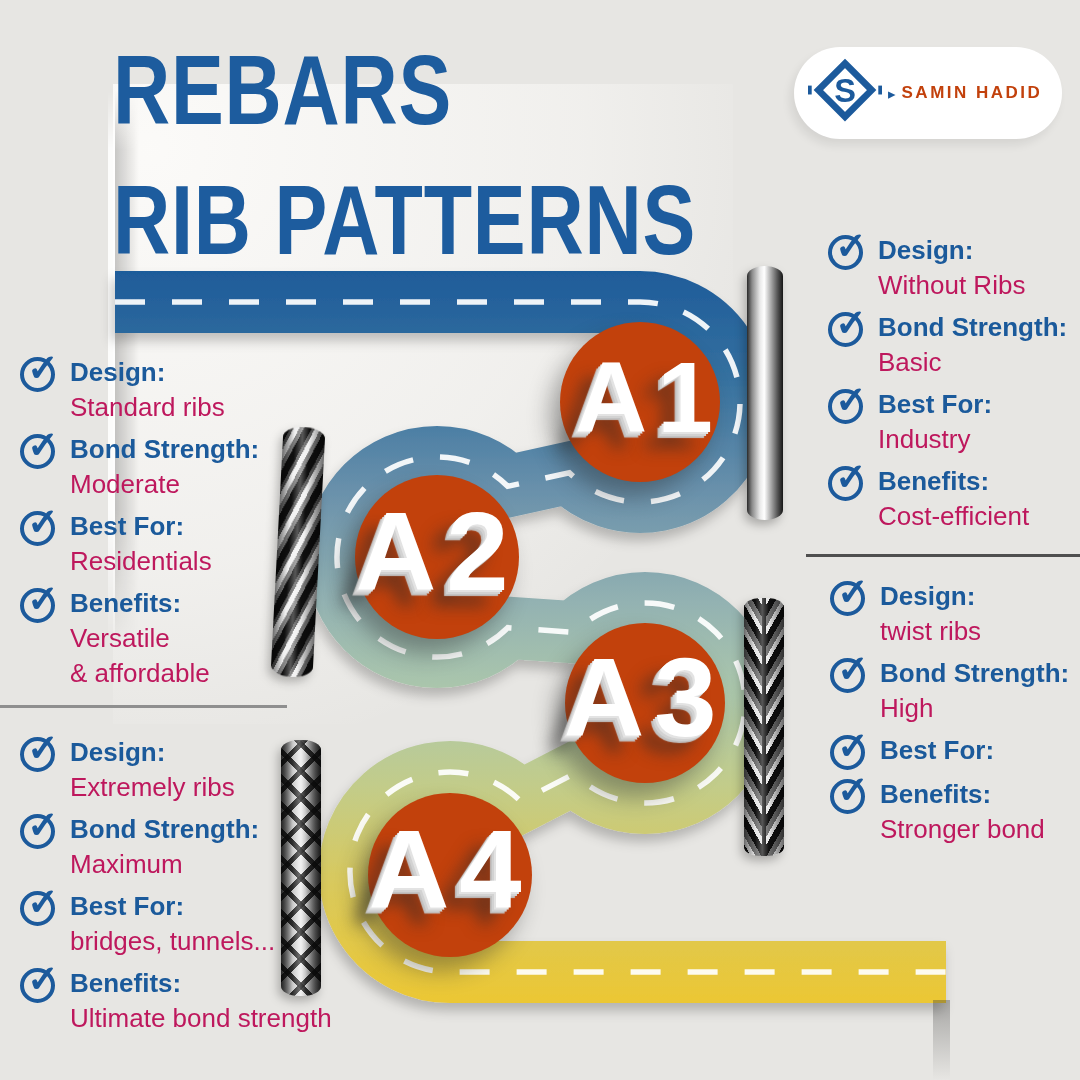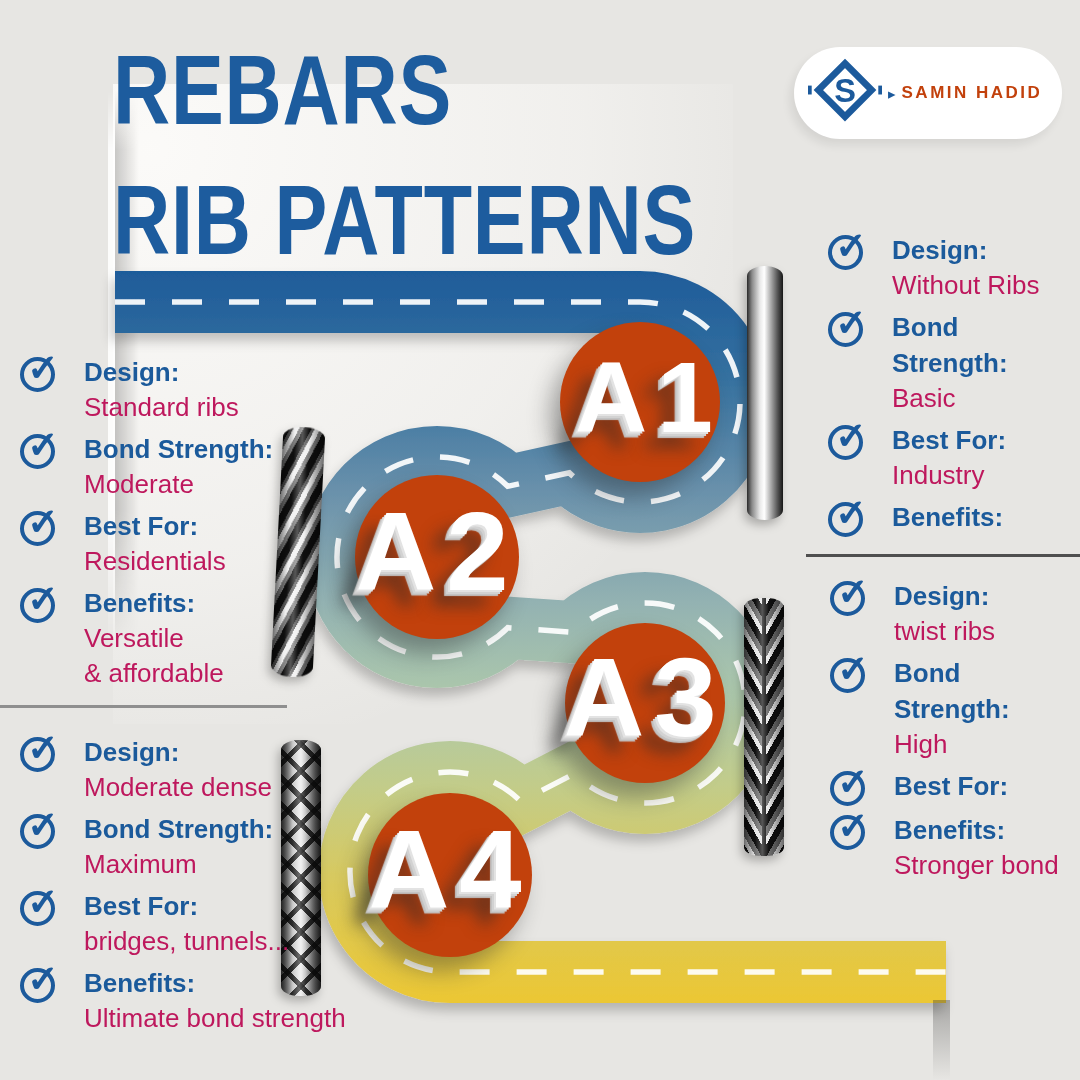--- a/index.html
+++ b/index.html
@@ -36,21 +36,21 @@
   
   .ms-circle{position:absolute;background:#c2410c;border-radius:50%;
     box-shadow:-10px 14px 22px rgba(40,40,40,0.38);}
   .ms-letter{position:absolute;left:50%;top:50%;transform:translate(-50%,-54%);
     color:#ffffff;font-weight:800;font-size:112px;letter-spacing:10px;white-space:nowrap;
     text-shadow:-2px 2px 0 #e3e3e3,-4px 4px 0 #d2d2d2,-6px 6px 1px #c3c3c3,-18px 16px 16px rgba(40,40,40,0.55);}
   .ms-a1 .ms-letter{font-size:100px;transform:translate(-44%,-54%);}
 
   
   .feat-block{position:absolute;display:flex;flex-direction:column;}
-  .feat{display:flex;gap:29px;margin-bottom:6px;}
+  .feat{display:flex;gap:15px;margin-bottom:6px;}
   .chk{flex:0 0 auto;width:27px;height:27px;border:4.5px solid #1c5a9c;border-radius:50%;position:relative;margin-top:3px;}
   .chk::after{content:"\2713";position:absolute;left:3px;top:-12px;font-size:38px;font-weight:bold;color:#1c5a9c;line-height:1;}
   .flabel{font-size:26px;font-weight:bold;color:#1b5a9b;line-height:36px;}
   .fvalue{font-size:26px;color:#be185d;line-height:35px;white-space:pre-line;}
 
   .divider{position:absolute;height:3px;}
   .divider-left{left:0;top:705px;width:287px;background:#8f8f8f;}
   .divider-right{left:806px;top:554px;width:274px;background:#4f4f4f;}
 
   
@@ -162,20 +162,21 @@
       <span class="chk"></span>
       <div>
         <div class="flabel">Best For:</div>
         <div class="fvalue">Industry</div>
       </div>
     </div>
     <div class="feat">
       <span class="chk"></span>
       <div>
         <div class="flabel">Benefits:</div>
+        <div class="fvalue">Cost-efficient</div>
       </div>
     </div>
   </div>
 
   <div class="feat-block" style="left:20px;top:354px;width:340px;">
     <div class="feat">
       <span class="chk"></span>
       <div>
         <div class="flabel">Design:</div>
         <div class="fvalue">Standard  ribs</div>
@@ -233,21 +234,21 @@
         <div class="fvalue">Stronger bond</div>
       </div>
     </div>
   </div>
 
   <div class="feat-block" style="left:20px;top:734px;width:345px;">
     <div class="feat">
       <span class="chk"></span>
       <div>
         <div class="flabel">Design:</div>
-        <div class="fvalue">Moderate dense</div>
+        <div class="fvalue">Extremely ribs</div>
       </div>
     </div>
     <div class="feat">
       <span class="chk"></span>
       <div>
         <div class="flabel">Bond Strength:</div>
         <div class="fvalue">Maximum</div>
       </div>
     </div>
     <div class="feat">

